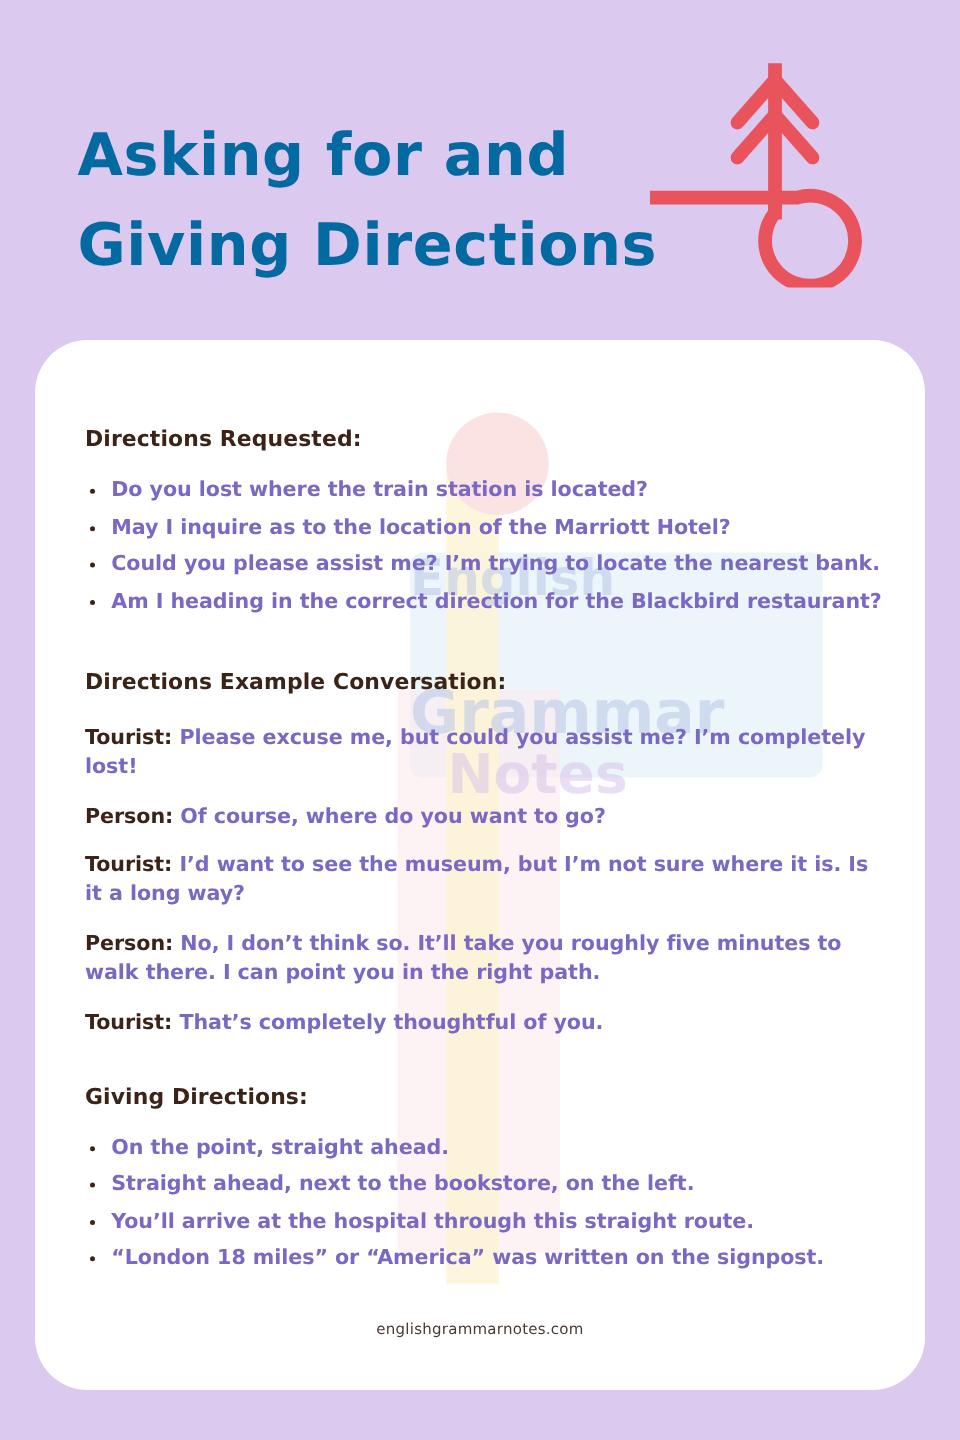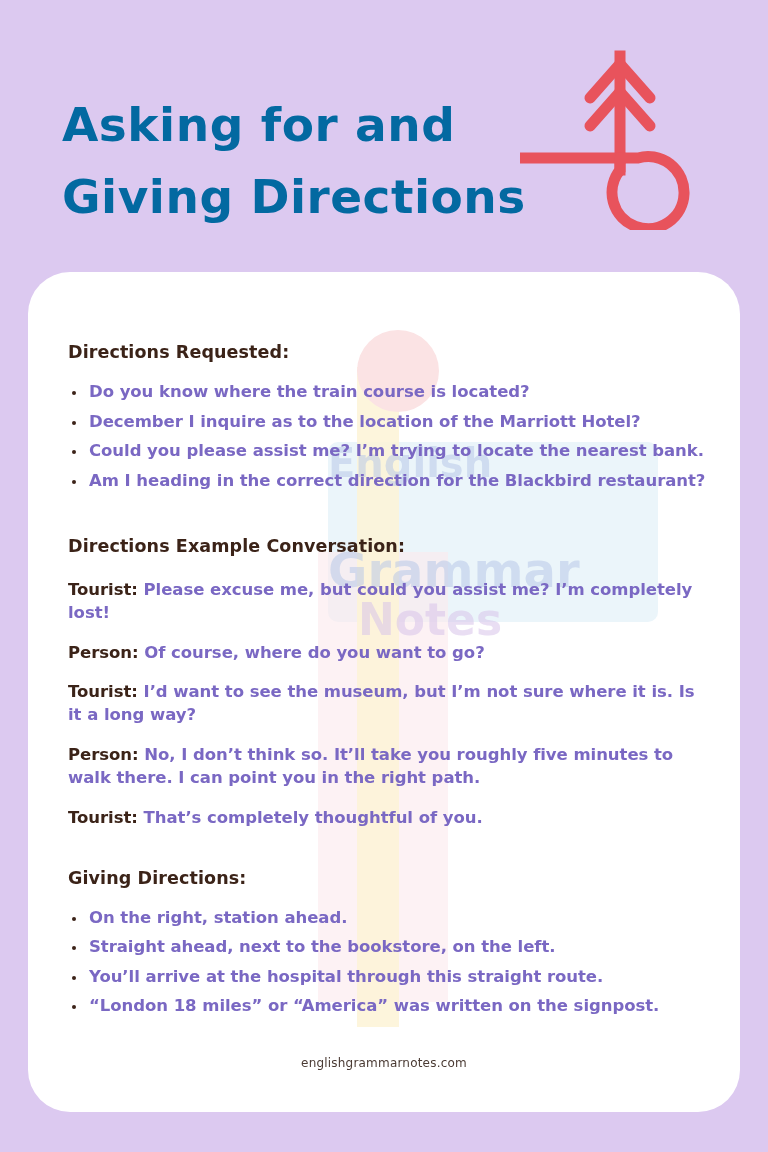--- a/index.html
+++ b/index.html
@@ -226,22 +226,22 @@
     <div id="wm-circle"></div>
     <div class="wm-text" id="wm-word-english">English</div>
     <div class="wm-text" id="wm-word-grammar">Grammar</div>
     <div class="wm-text" id="wm-word-notes">Notes</div>
   </div>
 
   <div id="card-body">
 
     <h2 class="section-heading">Directions Requested:</h2>
     <ul class="bullet-list">
-      <li>Do you know where the train course is located?</li>
-      <li>December I inquire as to the location of the Marriott Hotel?</li>
+      <li>Do you lost where the train station is located?</li>
+      <li>May I inquire as to the location of the Marriott Hotel?</li>
       <li>Could you please assist me? I’m trying to locate the nearest bank.</li>
       <li>Am I heading in the correct direction for the Blackbird restaurant?</li>
     </ul>
 
     <div class="gap-md"></div>
 
     <h2 class="section-heading">Directions Example Conversation:</h2>
     <div class="dialogue">
       <p class="dialogue-line">
         <span class="speaker">Tourist:</span><span> Please excuse me, but could you assist me? I’m completely lost!</span>
@@ -257,21 +257,21 @@
       </p>
       <p class="dialogue-line">
         <span class="speaker">Tourist:</span><span> That’s completely thoughtful of you.</span>
       </p>
     </div>
 
     <div class="gap-lg"></div>
 
     <h2 class="section-heading">Giving Directions:</h2>
     <ul class="bullet-list">
-      <li>On the right, station ahead.</li>
+      <li>On the point, straight ahead.</li>
       <li>Straight ahead, next to the bookstore, on the left.</li>
       <li>You’ll arrive at the hospital through this straight route.</li>
       <li>“London 18 miles” or “America” was written on the signpost.</li>
     </ul>
 
   </div>
 
   <div id="site-footer">englishgrammarnotes.com</div>
 </div>
 

